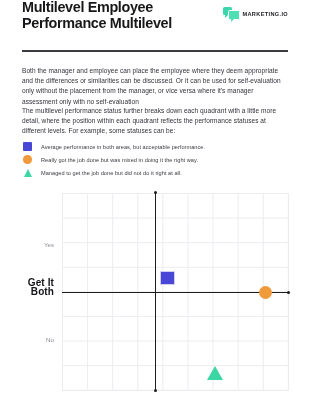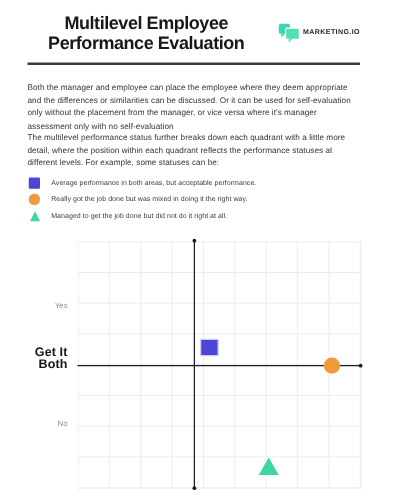--- a/index.html
+++ b/index.html
@@ -14,24 +14,23 @@
     overflow: hidden;
     font-family: "Liberation Sans", sans-serif;
     color: #2b2b2b;
     -webkit-font-smoothing: antialiased;
   }
 
   
   .header {
     position: absolute;
     left: 22px;
-    top: 12px;
+    top: 0;
     width: 266px;
     height: 38px;
-    text-align: center;
   }
   .title {
     font-size: 14.4px;
     font-weight: bold;
     line-height: 15.5px;
     letter-spacing: -0.35px;
     color: #18181a;
     width: 190px;
   }
   .title-line { display: block; }
@@ -253,21 +252,21 @@
     border-right: 8px solid transparent;
     border-bottom: 14px solid #3dd6a5;
   }
 </style>
 </head>
 <body>
 
 <div class="header">
   <div class="title">
     <span class="title-line">Multilevel Employee</span>
-    <span class="title-line">Performance Evaluation</span>
+    <span class="title-line">Performance Multilevel</span>
   </div>
   <div class="logo">
     <span class="logo-icon">
       <span class="bubble-back"></span>
       <span class="bubble-front"></span>
     </span>
     <span class="logo-text">MARKETING.IO</span>
   </div>
 </div>
 <div class="rule"></div>

